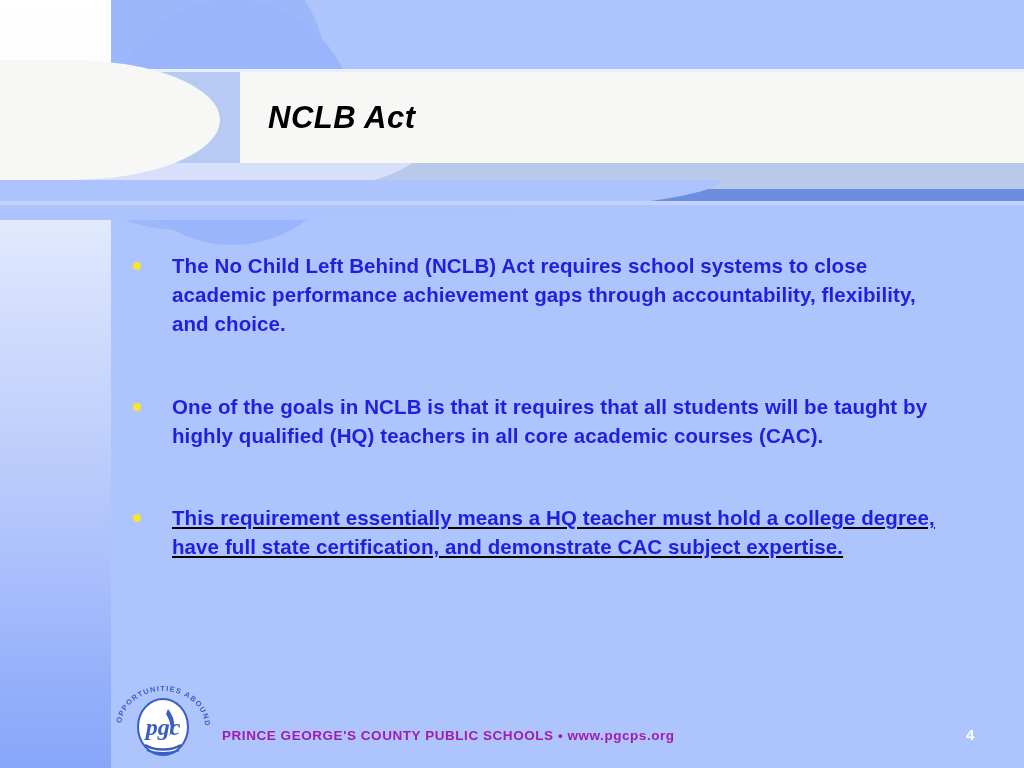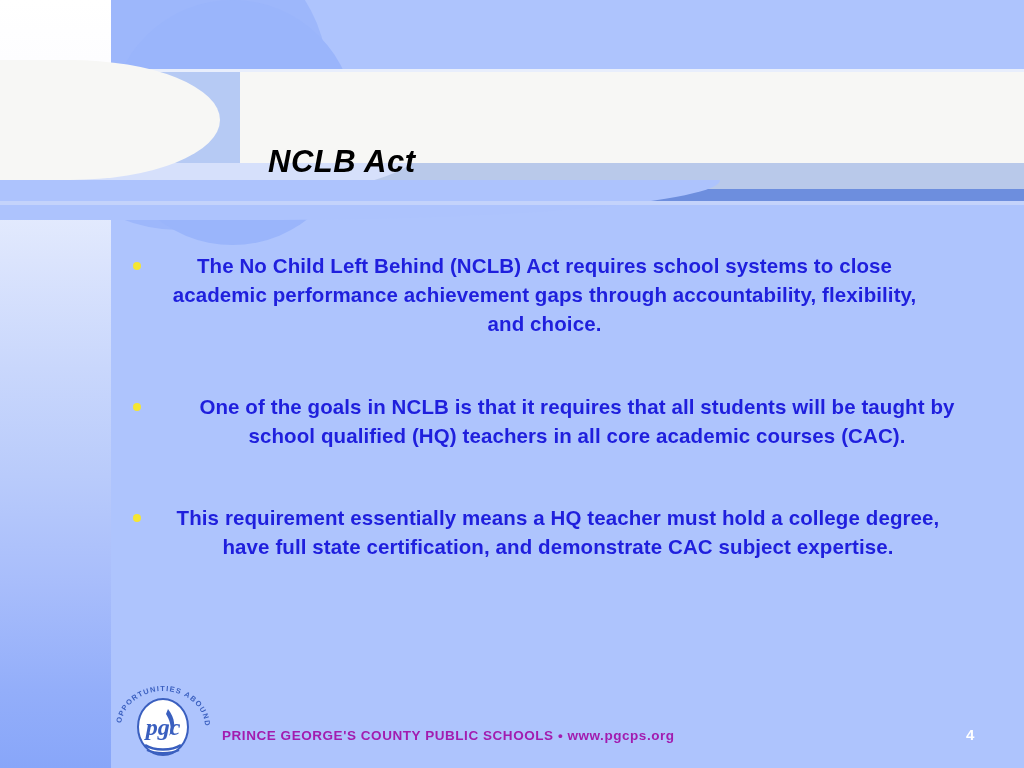--- a/index.html
+++ b/index.html
@@ -116,44 +116,42 @@
 
   .slide-title {
     position: absolute;
     left: 268px; top: 100px;
     font-size: 31px;
     font-weight: bold;
     font-style: italic;
     color: #000000;
     letter-spacing: 0.5px;
     white-space: nowrap;
-    margin-top: 44px;
   }
 
   
   .logo {
     position: absolute;
     left: 32px; top: 68px;
     width: 195px; height: 122px;
   }
   .logo svg { display: block; }
 
   
   .content {
     position: absolute;
     left: 133px; top: 252px;
     width: 870px;
-    text-align: center;
   }
   .bullet-row {
     display: flex;
     align-items: flex-start;
     margin-bottom: 54px;
   }
-  .bullet-row:last-child { margin-bottom: 0; }
+  .bullet-row:last-child { margin-bottom: 0; text-decoration: underline; }
   .bullet-dot {
     flex: 0 0 auto;
     width: 8px; height: 8px;
     border-radius: 50%;
     background: #f5e632;
     margin-top: 10px;
     margin-right: 31px;
   }
   .bullet-text {
     flex: 1 1 auto;
@@ -216,21 +214,21 @@
 
   <div class="content">
 
     <div class="bullet-row bullet-1">
       <div class="bullet-dot"></div>
       <div class="bullet-text">The No Child Left Behind (NCLB) Act requires school systems to close academic performance achievement gaps through accountability, flexibility, and choice.</div>
     </div>
 
     <div class="bullet-row bullet-2">
       <div class="bullet-dot"></div>
-      <div class="bullet-text">One of the goals in NCLB is that it requires that all students will be taught by school qualified (HQ) teachers in all core academic courses (CAC).</div>
+      <div class="bullet-text">One of the goals in NCLB is that it requires that all students will be taught by highly qualified (HQ) teachers in all core academic courses (CAC).</div>
     </div>
 
     <div class="bullet-row bullet-3">
       <div class="bullet-dot"></div>
       <div class="bullet-text">This requirement essentially means a HQ teacher must hold a college degree, have full state certification, and demonstrate CAC subject expertise.</div>
     </div>
 
   </div>
 
   <div class="seal">

